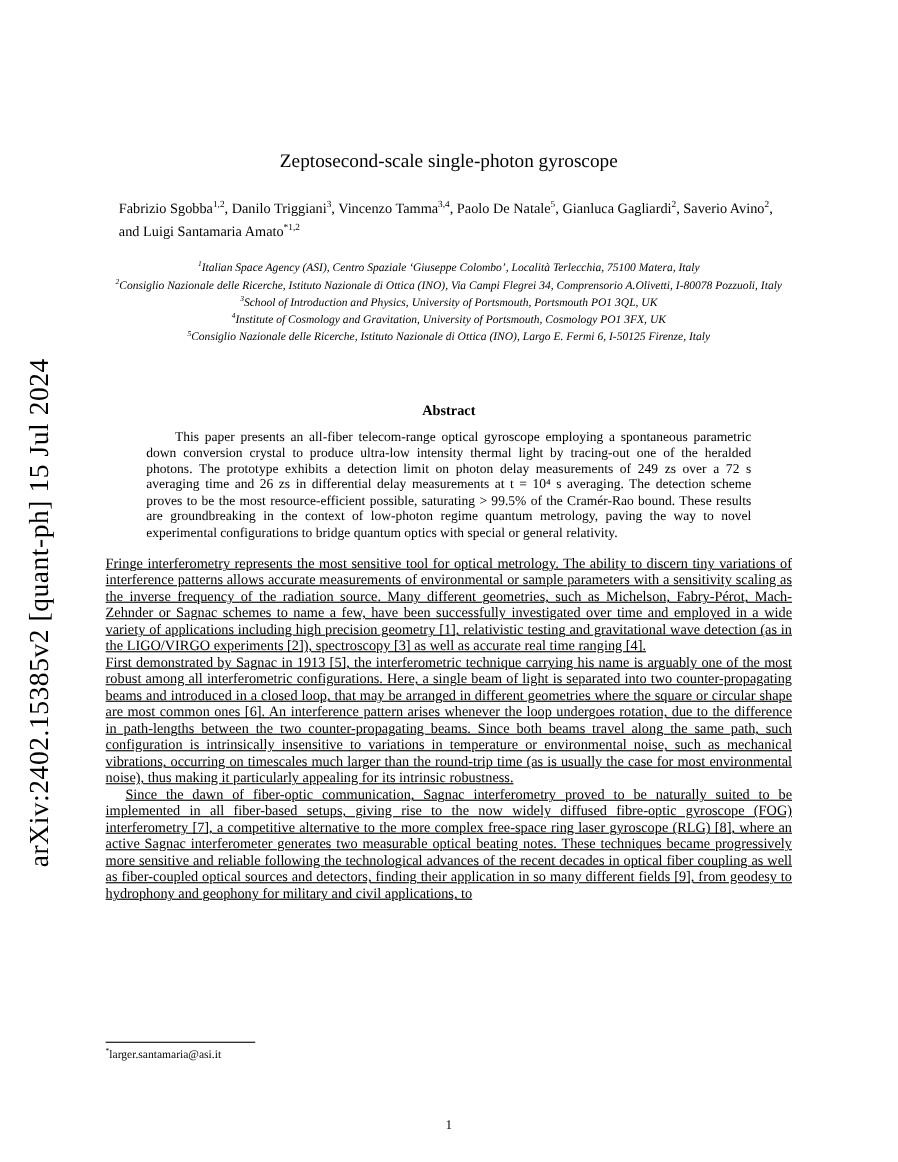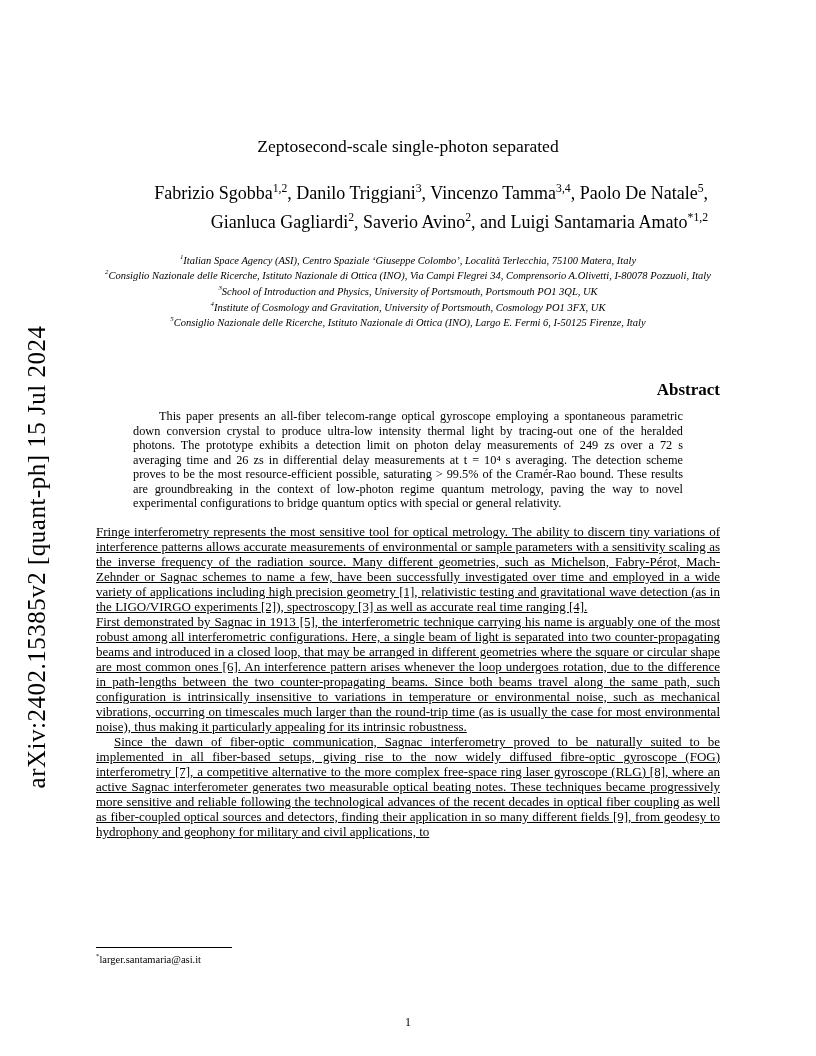--- a/index.html
+++ b/index.html
@@ -26,38 +26,38 @@
     color: #000;
   }
   .title {
     text-align: center;
     font-size: 17.5px;
     font-weight: 400;
   }
   .authors {
     margin: 22px auto 0 auto;
     max-width: 600px;
-    text-align: right;
-    font-size: 18px;
+    text-align: left;
+    font-size: 13px;
     line-height: 1.6;
   }
   .authors sup, .affiliation sup, .footnote sup { font-size: 0.65em; }
   .affiliations {
     margin: 15px auto 0 auto;
     max-width: 645px;
     text-align: center;
     font-style: italic;
     font-size: 10.5px;
     line-height: 1.45;
   }
   .abstract { margin-top: 50px; }
   .abstract-heading {
-    text-align: right;
+    text-align: center;
     font-weight: 700;
-    font-size: 17px;
+    font-size: 13px;
   }
   .abstract-text {
     margin: 9px auto 0 auto;
     width: 550px;
     font-weight: 400;
     font-size: 12.3px;
     line-height: 1.18;
     text-align: justify;
     text-indent: 26px;
   }
@@ -93,21 +93,21 @@
     font-size: 12px;
   }
 </style>
 </head>
 <body>
 
 <div class="page">
 
   <div class="arxiv-banner">arXiv:2402.15385v2  [quant-ph]  15 Jul 2024</div>
 
-  <h1 class="title">Zeptosecond-scale single-photon separated</h1>
+  <h1 class="title">Zeptosecond-scale single-photon gyroscope</h1>
 
   <div class="authors"><span>Fabrizio Sgobba</span><sup>1,2</sup><span>, Danilo Triggiani</span><sup>3</sup><span>, Vincenzo Tamma</span><sup>3,4</sup><span>, Paolo De Natale</span><sup>5</sup><span>, Gianluca Gagliardi</span><sup>2</sup><span>, Saverio Avino</span><sup>2</sup><span>, and Luigi Santamaria Amato</span><sup>*1,2</sup></div>
 
   <div class="affiliations">
 
       <div class="affiliation"><sup>1</sup><span>Italian Space Agency (ASI), Centro Spaziale ‘Giuseppe Colombo’, Località Terlecchia, 75100 Matera, Italy</span></div>
 
       <div class="affiliation"><sup>2</sup><span>Consiglio Nazionale delle Ricerche, Istituto Nazionale di Ottica (INO), Via Campi Flegrei 34, Comprensorio A.Olivetti, I-80078 Pozzuoli, Italy</span></div>
 
       <div class="affiliation"><sup>3</sup><span>School of Introduction and Physics, University of Portsmouth, Portsmouth PO1 3QL, UK</span></div>

